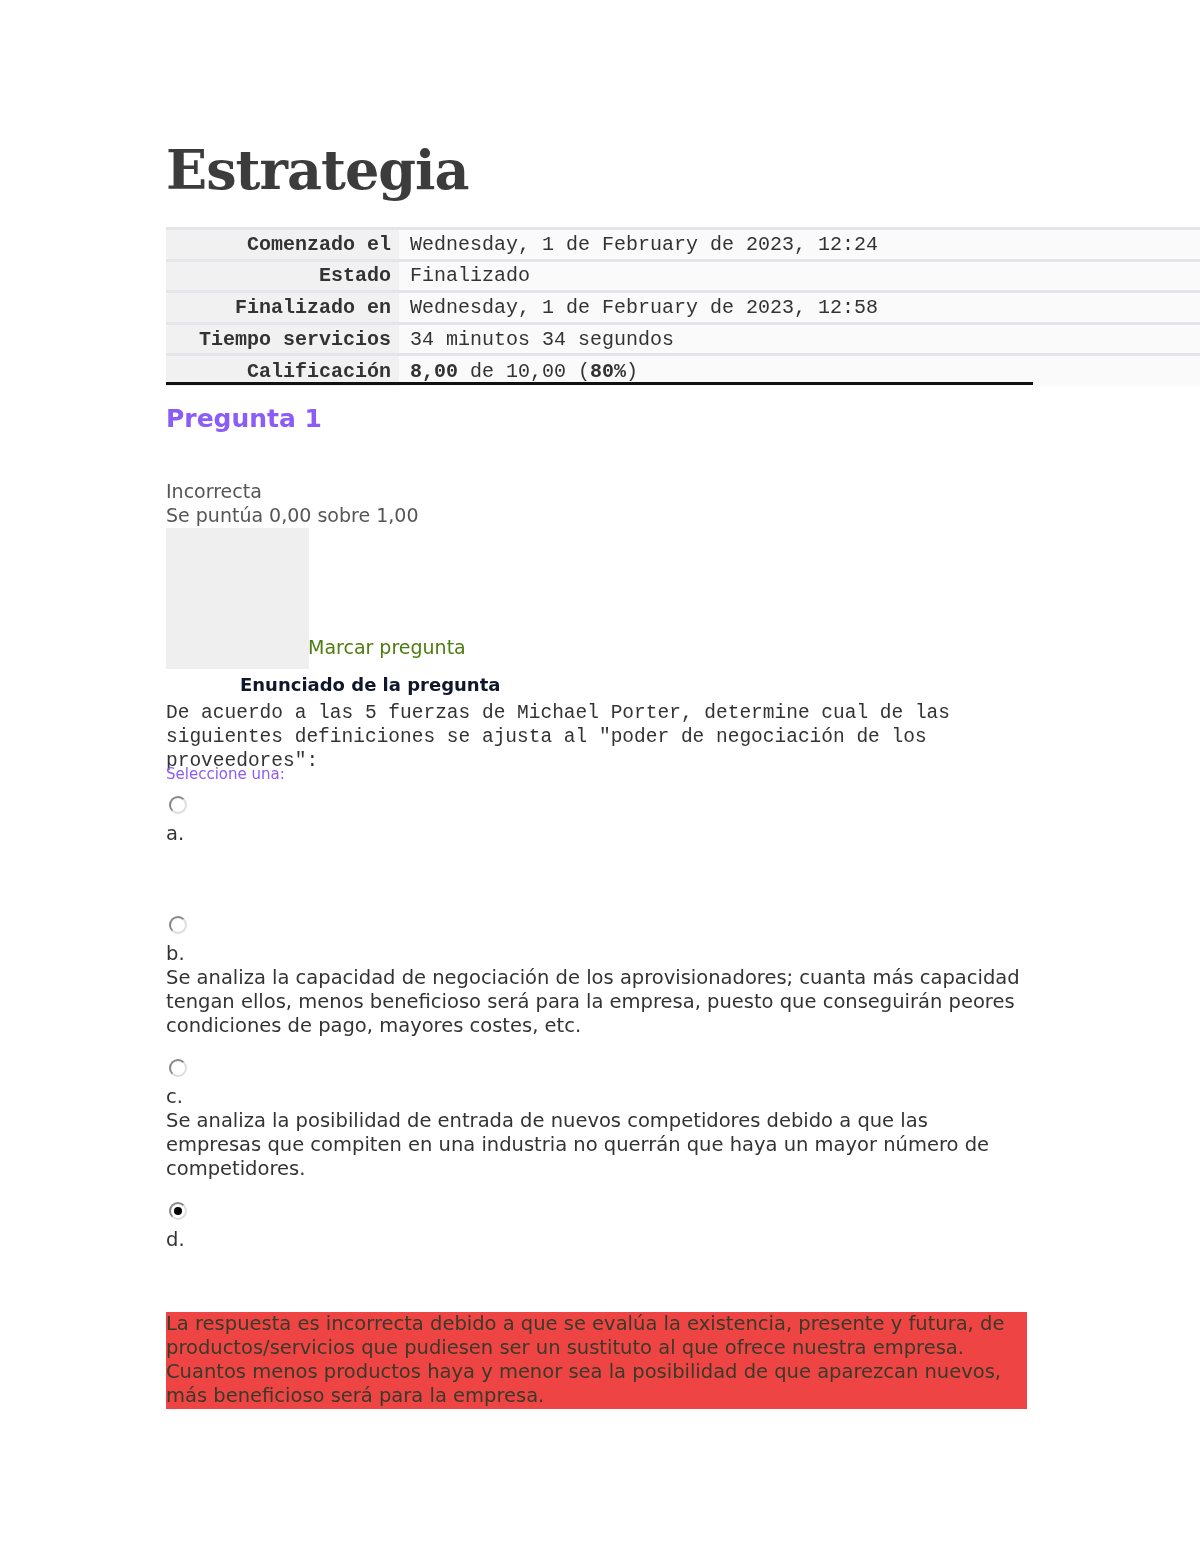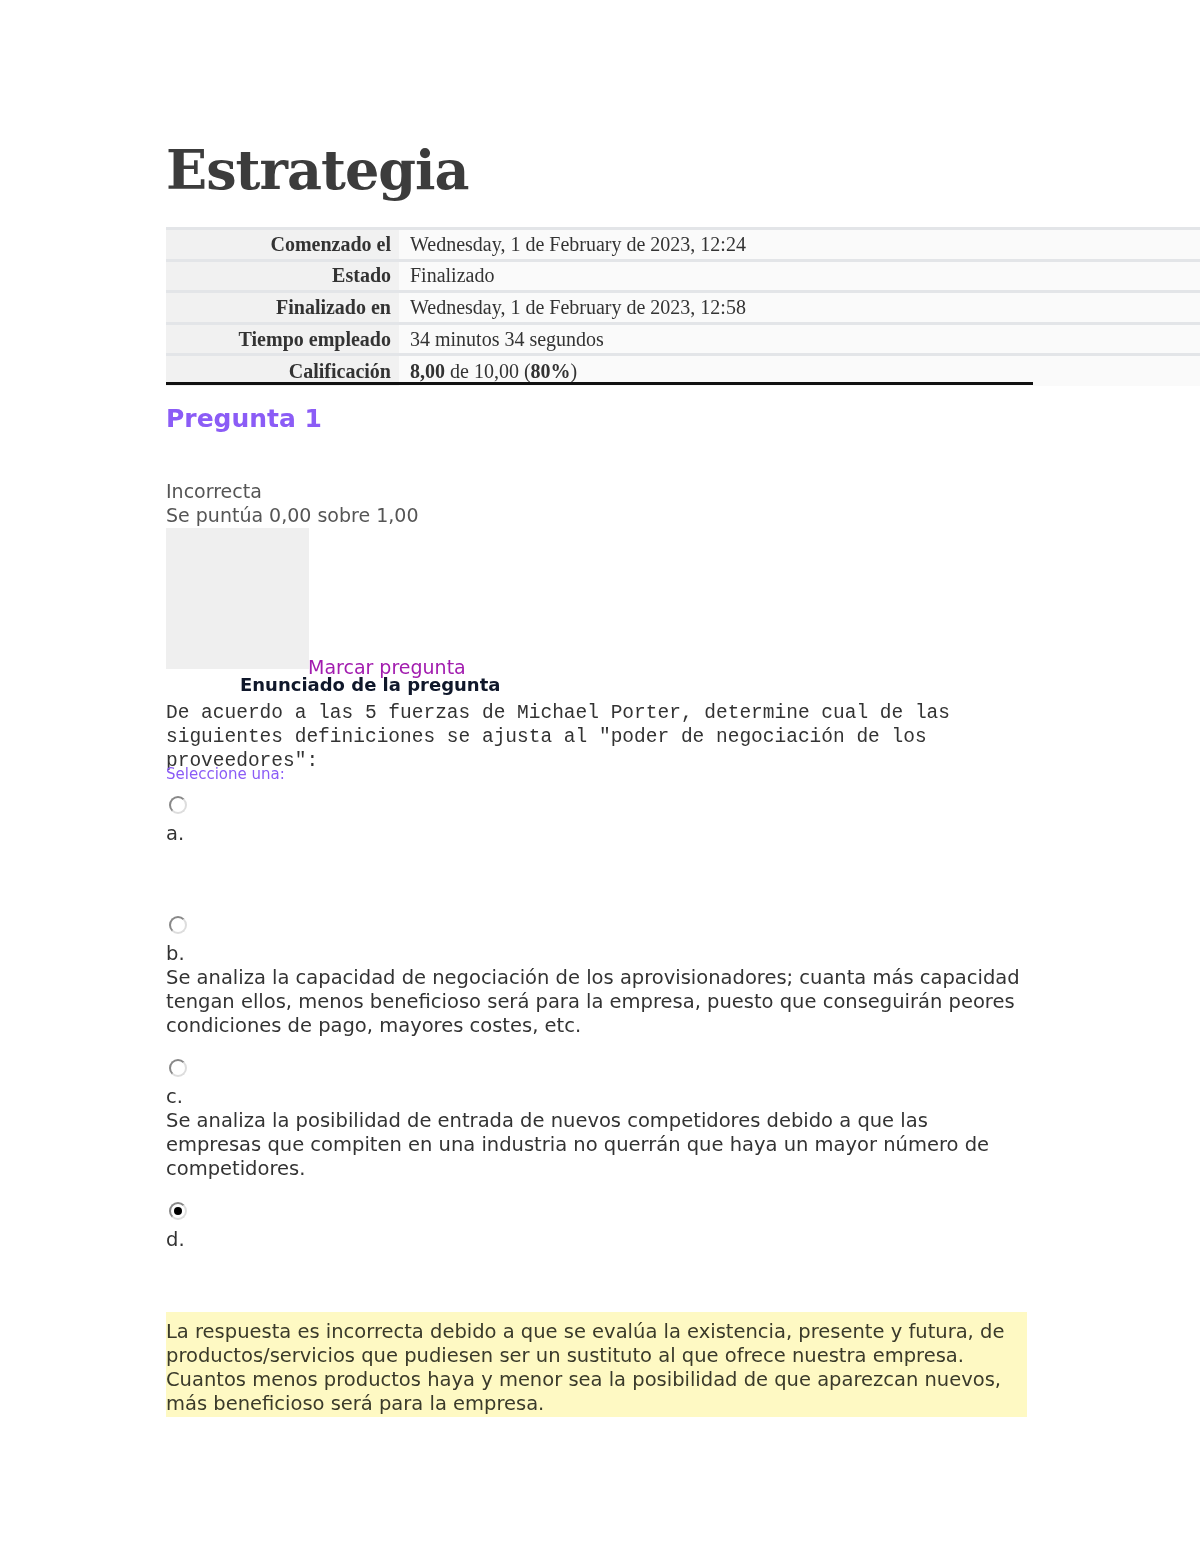--- a/index.html
+++ b/index.html
@@ -7,45 +7,45 @@
          font-family: "DejaVu Sans", sans-serif; color: #333; }
   .page { position: absolute; left: 166px; top: 0; width: 1034px; }
 
   .title { position: absolute; left: 0; top: 138px; margin: 0;
            font-family: "DejaVu Serif", "Liberation Serif", serif;
            font-weight: bold; font-size: 54px; color: #3c3c3c; letter-spacing: -1px; }
 
   .summary { position: absolute; left: 0; top: 227px; width: 1034px; border-collapse: collapse; }
   .summary-row { height: 31.6px; }
   .summary th, .summary td {
-    font-family: Liberation Serif, serif; font-size: 20px;
+    font-family: Liberation Mono, monospace; font-size: 20px;
     border-top: 3px solid #e3e5e8; padding: 0 8px 0 8px; white-space: nowrap; color: #333;
   }
   .summary th { background: #f1f1f1; text-align: right; width: 217px; font-weight: bold; }
   .summary td { background: #fafafa; text-align: left; padding-left: 11px; }
   .summary-bottom { position: absolute; left: 0; top: 382px; width: 867px; height: 3px; background: #111; }
   .summary-rest { position: absolute; left: 867px; top: 227px; width: 167px; height: 158px; background: #fafafa; }
 
   .q-title { position: absolute; left: 0; top: 404px; margin: 0; font-size: 25px; font-weight: bold; color: #8b5cf6; }
   .q-state { position: absolute; left: 0; top: 479px; font-size: 19px; color: #555; line-height: 24px; }
   .q-flag-box { position: absolute; left: 0; top: 528px; width: 143px; height: 141px; background: #efefef; }
-  .q-flag-label { position: absolute; left: 142px; top: 656px; font-size: 19px; color: #a21caf; }
+  .q-flag-label { position: absolute; left: 142px; top: 636px; font-size: 19px; color: #4d7c0f; }
   .q-stem-heading { position: absolute; left: 74px; top: 674px; margin: 0; font-size: 18px; font-weight: bold; color: #0f172a; }
   .q-text { position: absolute; left: 0; top: 701px; width: 860px; font-size: 19.5px; line-height: 24px; color: #333; font-family: Liberation Mono, monospace; }
   .select-label { position: absolute; left: 0; top: 765px; font-size: 15px; color: #8b5cf6; }
 
   .option { position: absolute; left: 0; width: 860px; }
   .radio { display: block; width: 14px; height: 14px; border-radius: 50%;
            border: 2px solid #888; border-right-color: #ddd; border-bottom-color: #ddd; margin: 0 0 0 3px; position: relative; }
   .radio.checked::after { content: ""; position: absolute; left: 3px; top: 3px; width: 8px; height: 8px; border-radius: 50%; background: #000; }
   .opt-letter { display: block; font-size: 19.5px; line-height: 24px; margin-top: 8px; color: #333; }
   .opt-text { display: block; font-size: 19.5px; line-height: 24px; color: #333; }
 
-  .feedback { position: absolute; left: 0; top: 1312px; width: 855px; padding: 8px 6px 0 0; min-height: 97px;
-              background: #fef9c3; font-size: 19.5px; line-height: 24px; color: #3a3a2a; }
+  .feedback { position: absolute; left: 0; top: 1312px; width: 855px; padding: 0 6px 0 0; min-height: 97px;
+              background: #ef4444; font-size: 19.5px; line-height: 24px; color: #3a3a2a; }
 </style>
 </head>
 <body>
 
 <div class="page">
 
   <h1 class="title">Estrategia</h1>
 
   <div class="summary-rest"></div>
   <table class="summary">
@@ -56,21 +56,21 @@
       </tr>
       <tr class="summary-row">
         <th>Estado</th>
         <td>Finalizado</td>
       </tr>
       <tr class="summary-row">
         <th>Finalizado en</th>
         <td>Wednesday, 1 de February de 2023, 12:58</td>
       </tr>
       <tr class="summary-row">
-        <th>Tiempo empleado</th>
+        <th>Tiempo servicios</th>
         <td>34 minutos 34 segundos</td>
       </tr>
       <tr class="summary-row">
         <th>Calificación</th>
         <td><b>8,00</b><span> de 10,00 (</span><b>80%</b><span>)</span></td>
       </tr>
     </tbody>
   </table>
   <div class="summary-bottom"></div>
 

